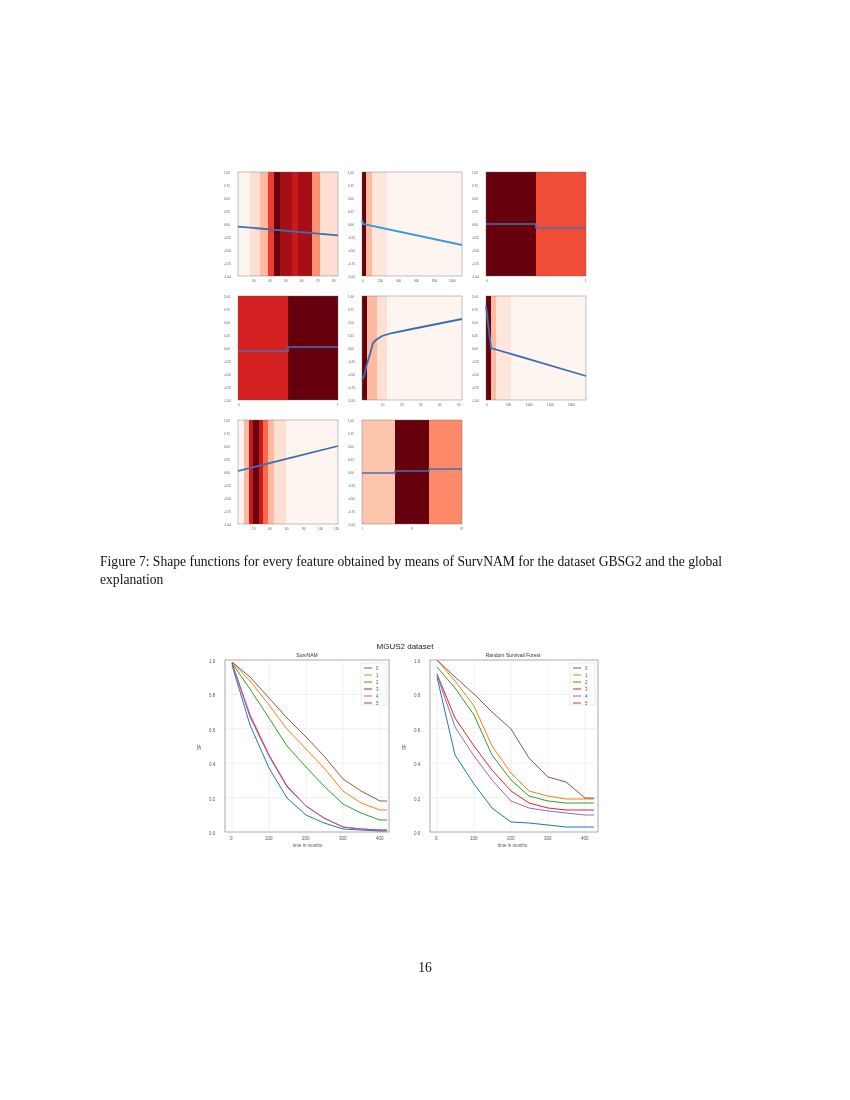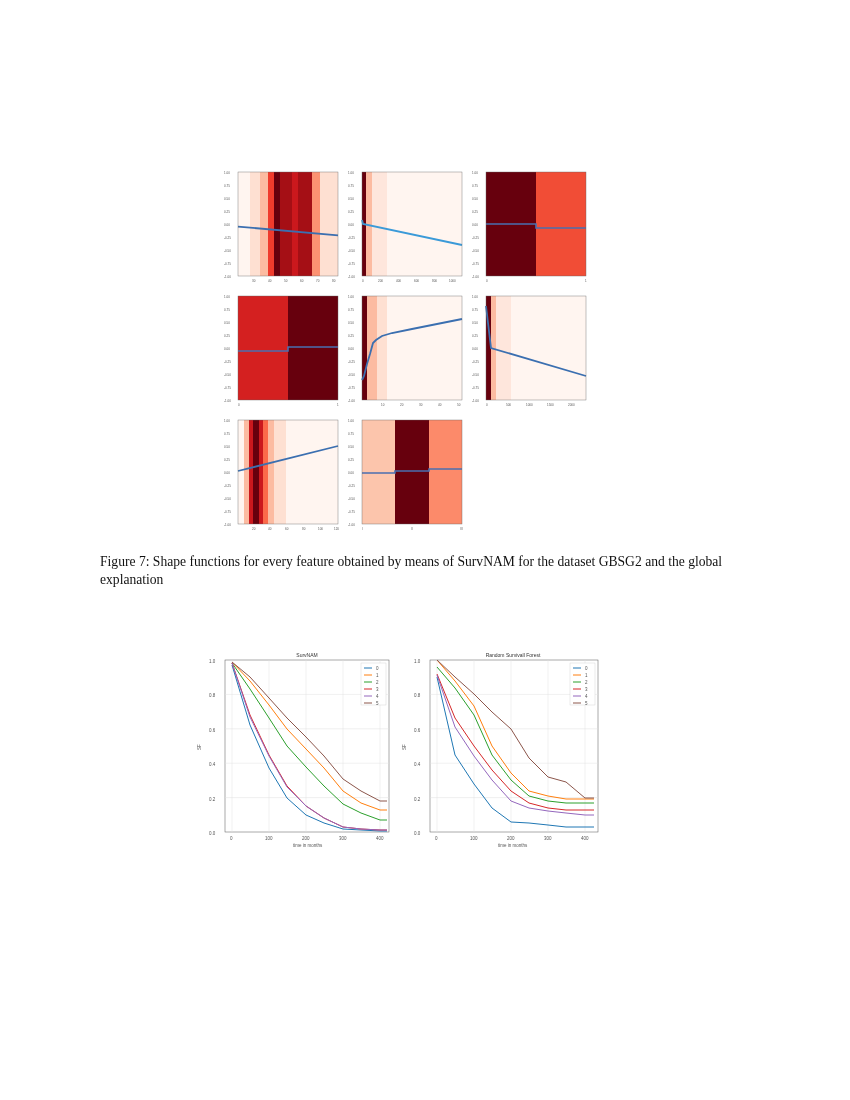--- a/index.html
+++ b/index.html
@@ -249,20 +249,21 @@
             <text x="65" y="114">II</text>
             <text x="114" y="114">III</text>
         </g>
       </svg>
     </div>
   </div>
 
   <div class="caption" style="top:553px;font-family:Liberation Serif, serif;">Figure 7: Shape functions for every feature obtained by means of SurvNAM for the dataset GBSG2 and the global explanation</div>
 
   <div class="fig8">
+    <div class="fig8-title">MGUS2 dataset</div>
 
     <svg style="position:absolute;left:0;top:10px;" width="210" height="200" viewBox="0 0 210 200">
       <text x="112" y="7" font-family="Liberation Sans, sans-serif" font-size="5" fill="#333" text-anchor="middle">SurvNAM</text>
       <g transform="translate(30,10)">
         <rect x="0" y="0" width="164" height="172" fill="#fff" stroke="#555" stroke-width="0.5"></rect>
         <g stroke="#e0e0e0" stroke-width="0.5">
           <line x1="7" y1="0" x2="7" y2="172"></line>
             <line x1="44" y1="0" x2="44" y2="172"></line>
             <line x1="81" y1="0" x2="81" y2="172"></line>
             <line x1="118" y1="0" x2="118" y2="172"></line>
@@ -364,13 +365,14 @@
           <text x="107" y="190">200</text>
           <text x="144" y="190">300</text>
           <text x="181" y="190">400</text>
         <text x="98" y="197">time in months</text>
         <text x="6" y="100" transform="rotate(-90 6 100)">SF</text>
       </g>
     </svg>
   </div>
 
 
+  <div class="page-number">16</div>
 </div>
 
 </body></html>

